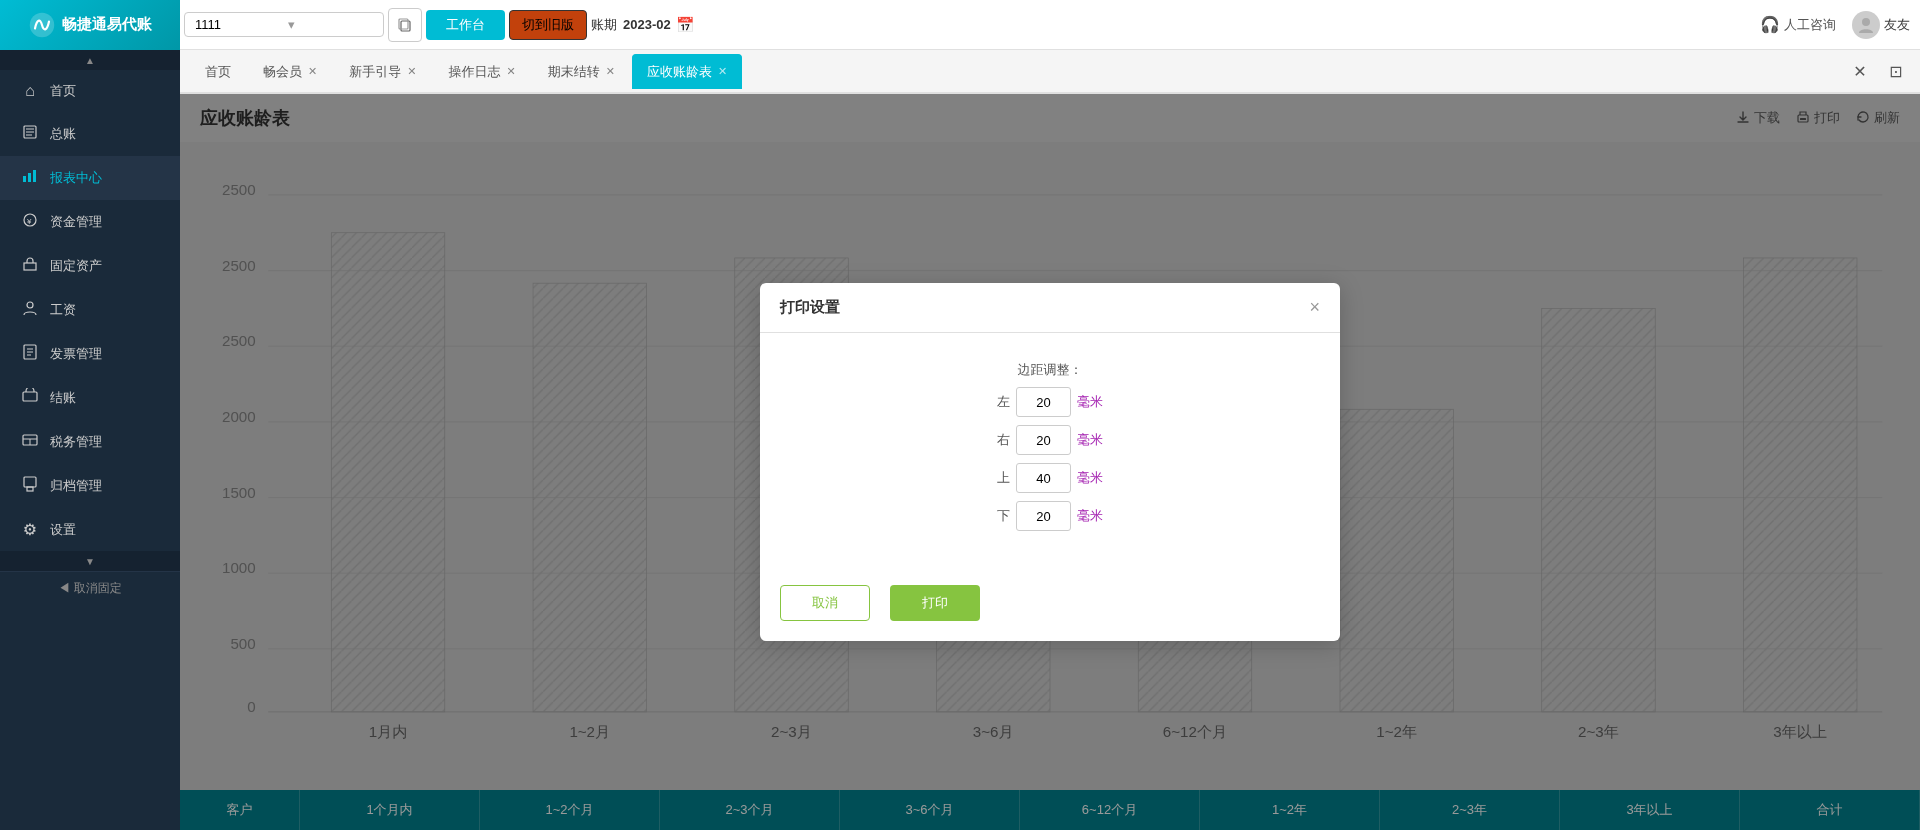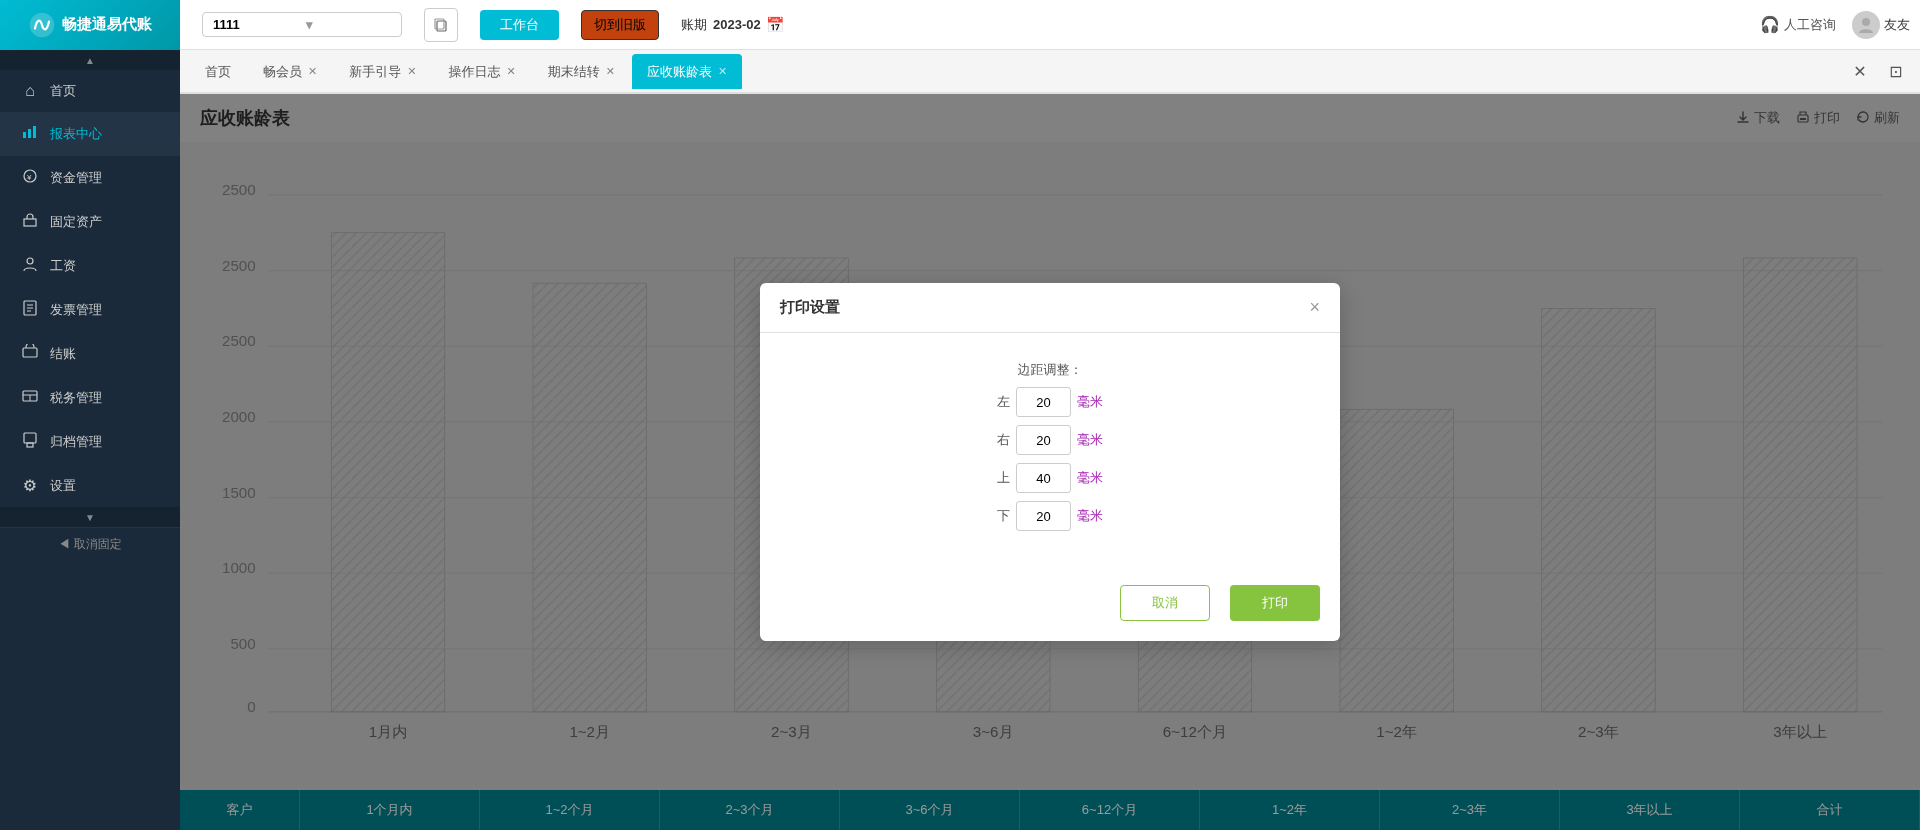--- a/index.html
+++ b/index.html
@@ -6,21 +6,21 @@
     body { font-family: 'Microsoft YaHei', Arial, sans-serif; font-size: 13px; background: #f0f0f0; display: flex; flex-direction: column; height: 830px; overflow: hidden; }
 
     
     .top-header {
       display: flex;
       align-items: center;
       height: 50px;
       background: #fff;
       border-bottom: 1px solid #e0e0e0;
       padding: 0 10px;
-      gap: 22px;
+      gap: 4px;
       flex-shrink: 0;
     }
     .logo-area {
       width: 180px;
       height: 50px;
       background: linear-gradient(135deg, #00bcd4, #0097a7);
       display: flex;
       align-items: center;
       justify-content: center;
       color: #fff;
@@ -37,21 +37,21 @@
     .company-selector {
       display: flex;
       align-items: center;
       border: 1px solid #ccc;
       border-radius: 4px;
       padding: 4px 10px;
       min-width: 200px;
       cursor: pointer;
       background: #fff;
     }
-    .company-selector span { flex: 1; font-weight: bold; }
+    .company-selector span { flex: 1; }
     .company-selector .arrow { color: #999; margin-left: 8px; }
     .copy-icon-btn {
       width: 34px;
       height: 34px;
       border: 1px solid #ccc;
       border-radius: 4px;
       display: flex;
       align-items: center;
       justify-content: center;
       cursor: pointer;
@@ -357,21 +357,21 @@
       font-size: 13px;
       padding: 0 4px;
     }
     .unit-label {
       color: #a21caf;
       font-size: 13px;
     }
     .modal-footer {
       display: flex;
       align-items: center;
-      justify-content: flex-end;
+      justify-content: flex-start;
       gap: 20px;
       padding: 0 20px 20px;
     }
     .btn-cancel {
       min-width: 90px;
       height: 36px;
       border: 1px solid #86c440;
       background: #fff;
       color: #86c440;
       border-radius: 4px;
@@ -441,20 +441,31 @@
 </div>
 
 <div class="main-layout">
 
   <div class="sidebar">
     <div class="sidebar-scroll-up">▲</div>
 
     <div class="sidebar-item">
       <span class="icon">⌂</span>
       <span class="label">首页</span>
+    </div>
+    <div class="sidebar-item">
+      <span class="icon">
+        <svg width="16" height="16" viewBox="0 0 16 16" fill="none">
+            <rect x="2" y="2" width="12" height="12" rx="1" stroke="#ccc" stroke-width="1.2" fill="none"></rect>
+            <line x1="4" y1="5" x2="12" y2="5" stroke="#ccc" stroke-width="1"></line>
+            <line x1="4" y1="8" x2="12" y2="8" stroke="#ccc" stroke-width="1"></line>
+            <line x1="4" y1="11" x2="10" y2="11" stroke="#ccc" stroke-width="1"></line>
+          </svg>
+      </span>
+      <span class="label">总账</span>
     </div>
     <div class="sidebar-item active">
       <span class="icon">
         <svg width="16" height="16" viewBox="0 0 16 16" fill="none">
             <rect x="1" y="8" width="3" height="6" fill="#00bcd4"></rect>
             <rect x="6" y="5" width="3" height="9" fill="#00bcd4"></rect>
             <rect x="11" y="2" width="3" height="12" fill="#00bcd4"></rect>
           </svg>
       </span>
       <span class="label" style="color:#00bcd4;">报表中心</span>

